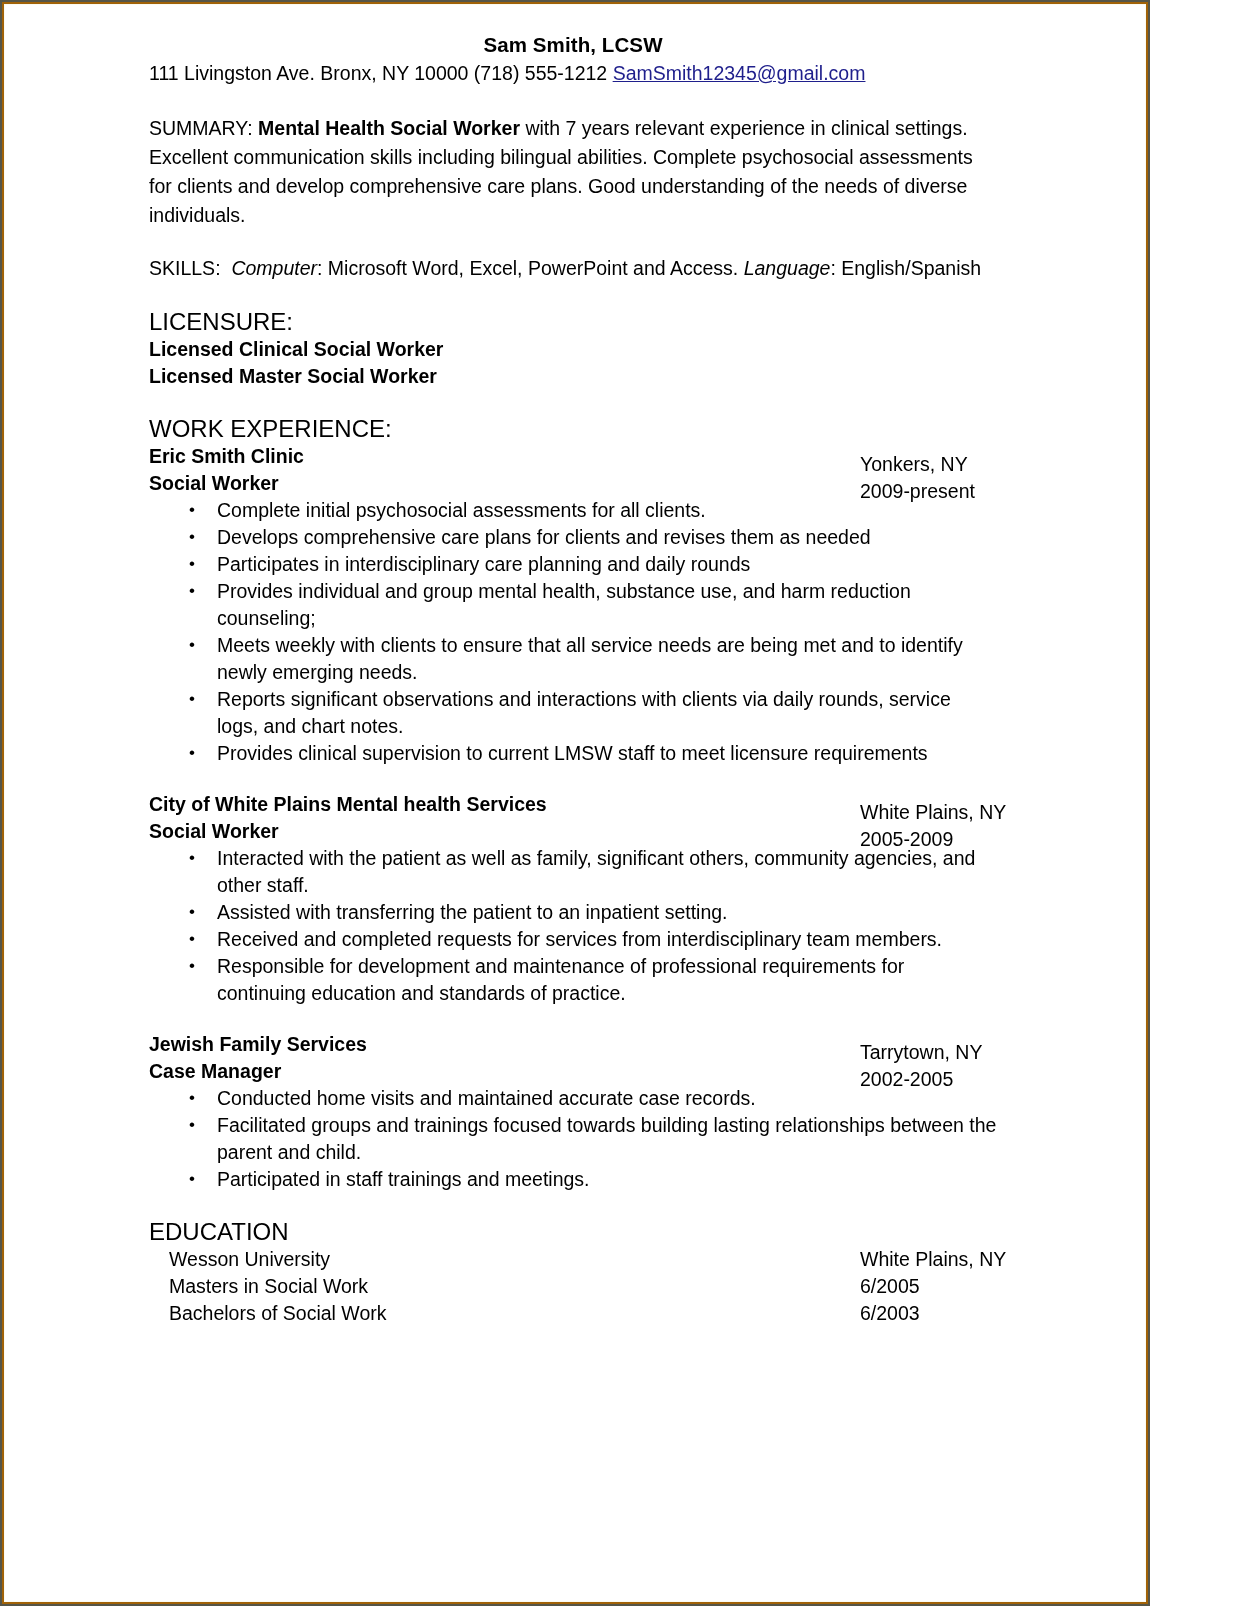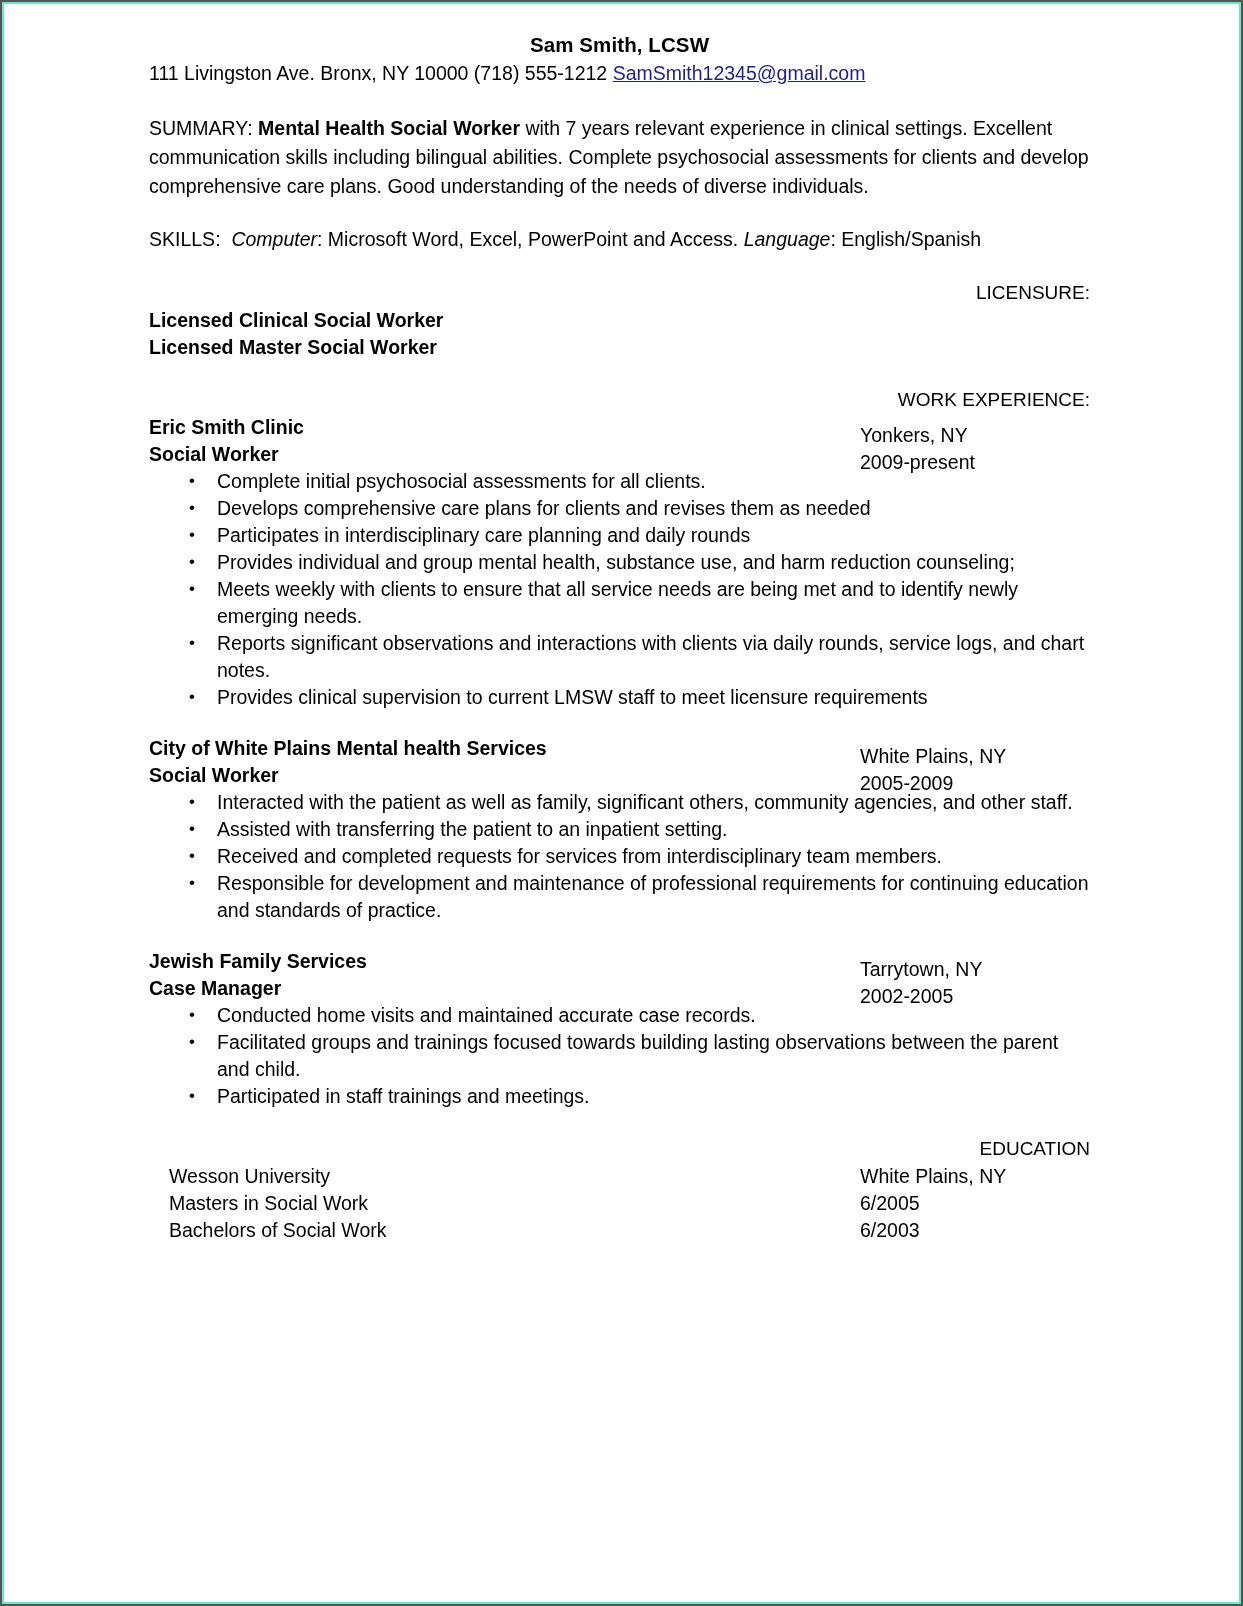--- a/index.html
+++ b/index.html
@@ -5,24 +5,24 @@
   html, body {
     margin: 0;
     padding: 0;
     background: #ffffff;
   }
   body {
     font-family: "Liberation Sans", sans-serif;
   }
   #page {
     position: relative;
-    width: 1243px;
+    width: 1150px;
     height: 1606px;
     box-sizing: border-box;
-    background: #5eead4;
+    background: #a16207;
     border-top: 2px solid #555548;
     border-left: 2px solid #555548;
     border-right: 2px solid #555548;
     border-bottom: 2px solid #555548;
     overflow: hidden;
   }
   #page-inner {
     position: absolute;
     inset: 2px;
     border: 1px solid #fbfbf2;
@@ -63,23 +63,22 @@
   .u { }
   .b { font-weight: bold; }
   .i { font-style: italic; margin-top: 32px; }
 
   .para {
     font-size: 19.5px;
     line-height: 29px;
     text-align: left;
   }
   .section-head {
-    font-size: 19px;
+    font-size: 24px;
     line-height: 29px;
-    text-align: right;
   }
   .lic-line {
     font-weight: bold;
     font-size: 19.5px;
     line-height: 27px;
   }
 
   
   .row {
     position: relative;
@@ -201,21 +200,21 @@
       <div class="row">
         <span class="left">Jewish Family Services</span>
         <span class="right">Tarrytown, NY</span>
       </div>
       <div class="row">
         <span class="left">Case Manager</span>
         <span class="right">2002-2005</span>
       </div>
       <ul class="bullets">
         <li>Conducted home visits and maintained accurate case records.</li>
-        <li>Facilitated groups and trainings focused towards building lasting observations between the parent and child.</li>
+        <li>Facilitated groups and trainings focused towards building lasting relationships between the parent and child.</li>
         <li>Participated in staff trainings and meetings.</li>
       </ul>
 
       <div class="spacer-md"></div>
 
       <div class="section-head"><span class="u">EDUCATION</span></div>
       <div class="edu-row">
         <span class="left">Wesson University</span>
         <span class="right">White Plains, NY</span>
       </div>

